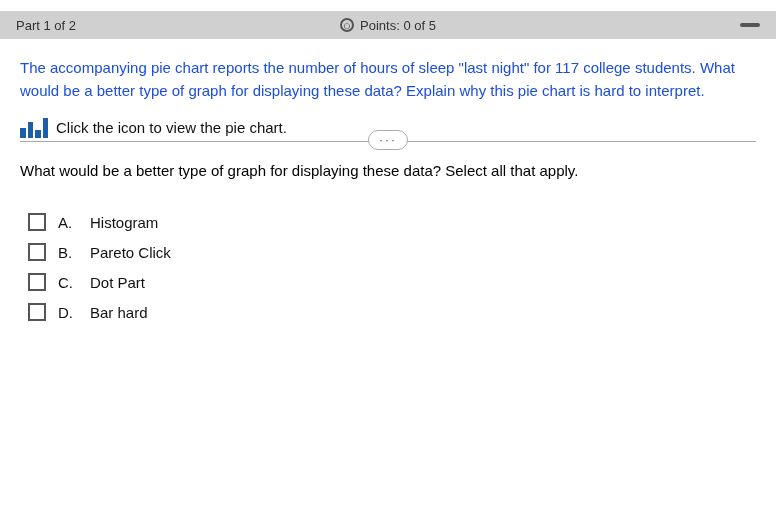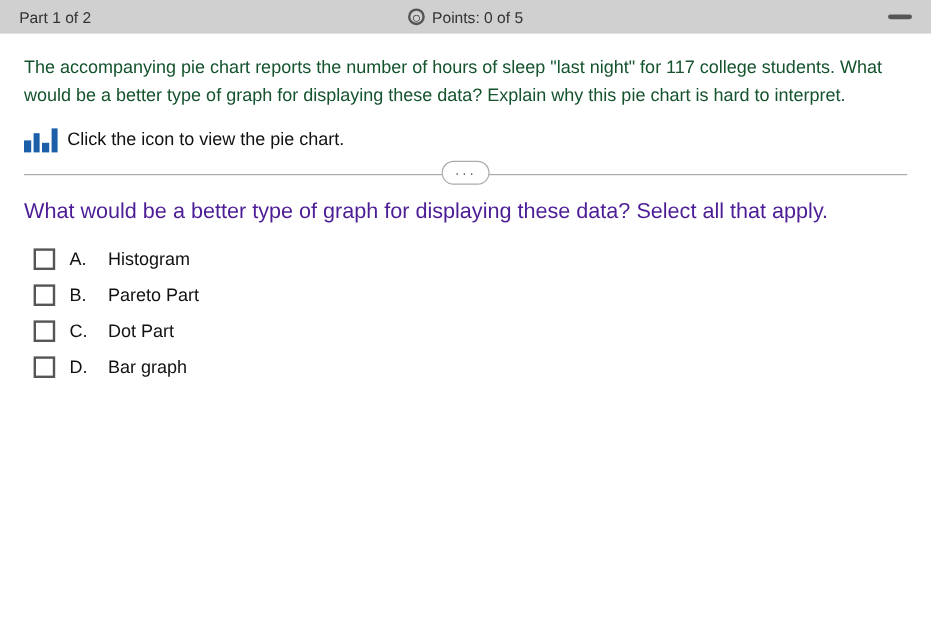--- a/index.html
+++ b/index.html
@@ -20,20 +20,21 @@
 
     .top-bar {
       background: #d0d0d0;
       height: 28px;
       display: flex;
       align-items: center;
       justify-content: center;
       padding: 0 2px;
       gap: 20px;
       position: relative;
+      margin-top: 11px;
     }
 
     .top-bar-title {
       font-size: 13px;
       color: #333;
       position: absolute;
       left: 16px;
     }
 
     .top-bar-points {
@@ -67,28 +68,28 @@
     }
 
     .main-content {
       padding: 18px 20px 10px 20px;
     }
 
     .question-text {
       font-size: 15px;
       line-height: 1.5;
       margin-bottom: 14px;
-      color: #14532d;
+      color: #1d4ed8;
     }
 
     .click-icon-row {
       display: flex;
       align-items: center;
       gap: 8px;
-      margin-bottom: 18px;
+      margin-bottom: 3px;
     }
 
     .chart-icon {
       width: 28px;
       height: 22px;
       display: flex;
       align-items: flex-end;
       gap: 2px;
     }
 
@@ -117,23 +118,23 @@
       background: white;
       border: 1.5px solid #aaa;
       border-radius: 12px;
       padding: 2px 10px;
       font-size: 12px;
       color: #555;
       letter-spacing: 2px;
     }
 
     .section-question {
-      font-size: 18px;
-      margin-bottom: 18px;
-      color: #4c1d95;
+      font-size: 15px;
+      margin-bottom: 32px;
+      color: #000000;
       line-height: 1.4;
     }
 
     .options-list {
       list-style: none;
       display: flex;
       flex-direction: column;
       gap: 12px;
       padding-left: 8px;
     }
@@ -199,27 +200,27 @@
 
   <ul class="options-list">
     <li class="option-item">
       <div class="option-checkbox"></div>
       <span class="option-letter">A.</span>
       <span class="option-label">Histogram</span>
     </li>
     <li class="option-item">
       <div class="option-checkbox"></div>
       <span class="option-letter">B.</span>
-      <span class="option-label">Pareto Part</span>
+      <span class="option-label">Pareto Click</span>
     </li>
     <li class="option-item">
       <div class="option-checkbox"></div>
       <span class="option-letter">C.</span>
       <span class="option-label">Dot Part</span>
     </li>
     <li class="option-item">
       <div class="option-checkbox"></div>
       <span class="option-letter">D.</span>
-      <span class="option-label">Bar graph</span>
+      <span class="option-label">Bar hard</span>
     </li>
   </ul>
 
 </div>
 
 </body></html>

